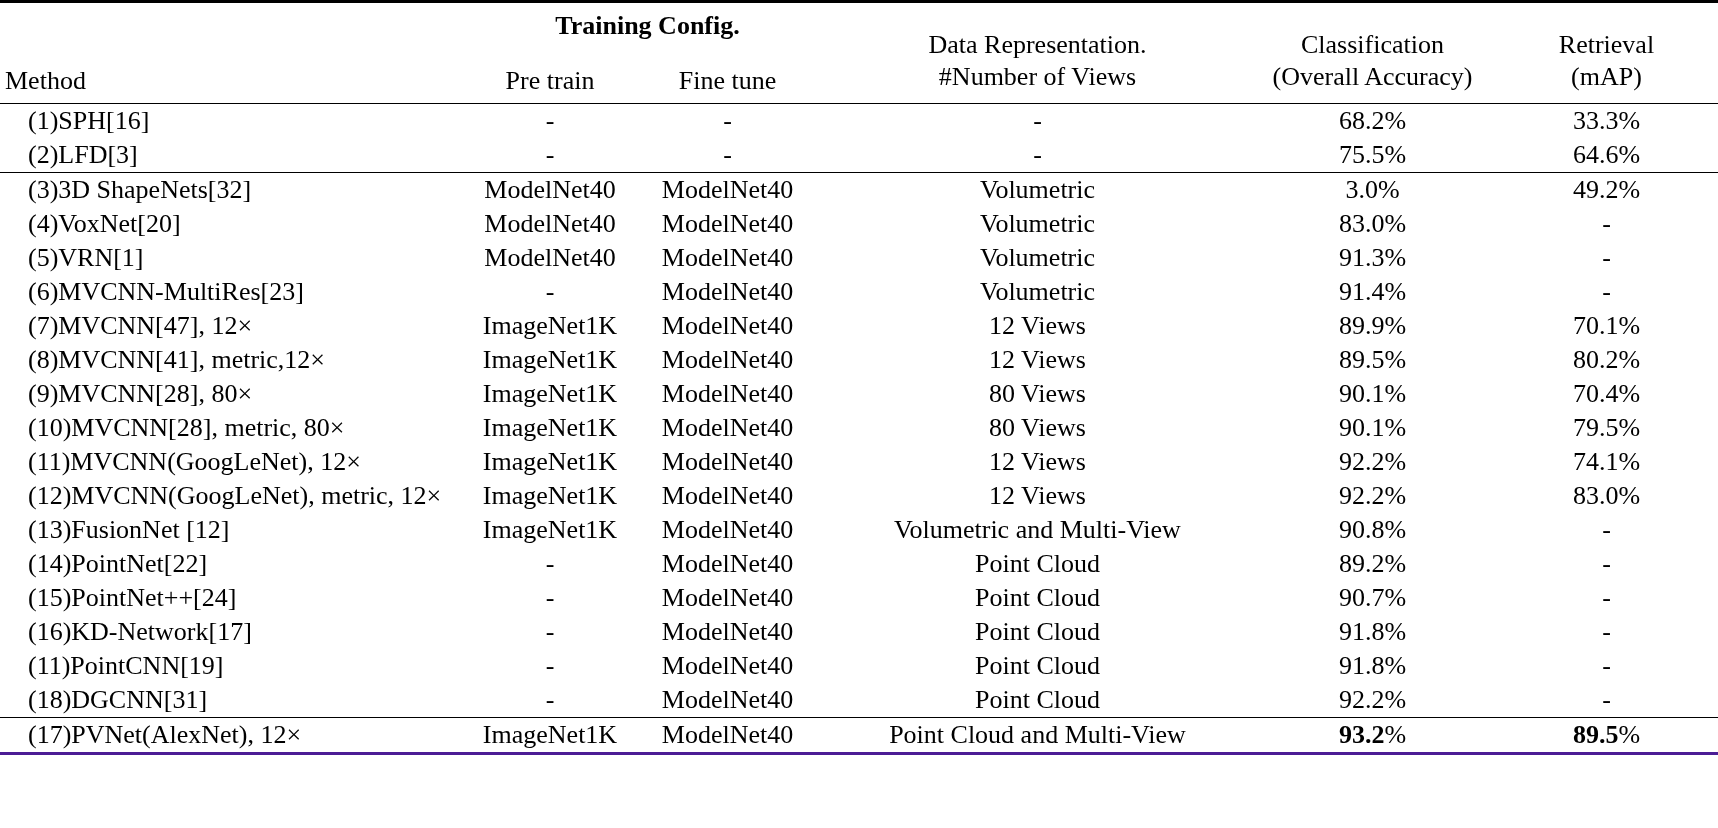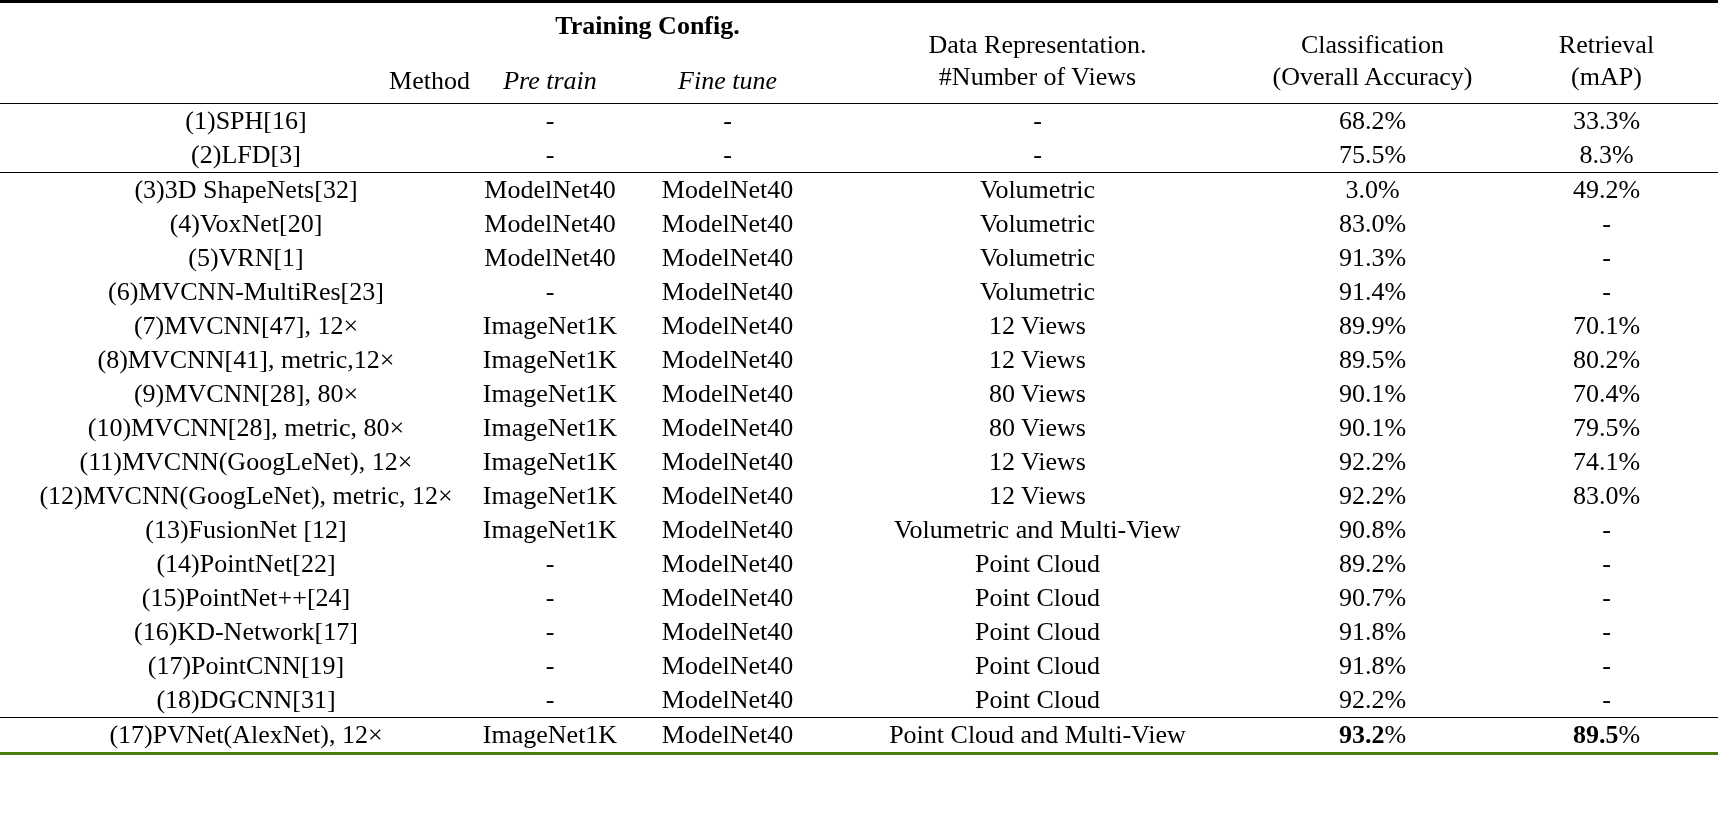--- a/index.html
+++ b/index.html
@@ -42,68 +42,67 @@
   
   .rule-top    { border-top: 3px solid #000; }
 
   
   thead td, thead th {
     padding: 0;
     font-weight: normal;
     vertical-align: bottom;
   }
   .hdr-method {
-    text-align: right;
+    text-align: left;
     padding-left: 5px;
     padding-bottom: 9px;
     vertical-align: bottom;
   }
   .hdr-group {
     text-align: center;
     padding-top: 10px;
     padding-bottom: 2px;
     font-weight: bold;
   }
   .hdr-group .grp-label { display: block; }
   .grp-underline {
     border-bottom: 1.5px solid #000;
     height: 5px;
     margin: 3px 14px 0 14px;
   }
   .hdr-sub {
     text-align: center;
     padding-top: 1px;
     padding-bottom: 9px;
-    font-style: italic;
   }
   .hdr-two-line {
     text-align: center;
     padding-top: 10px;
     padding-bottom: 9px;
     line-height: 1.26;
   }
   .hdr-two-line span { display: block; }
 
   
   tbody td {
     padding: 0;
     height: 34px;
     line-height: 34px;
     vertical-align: middle;
   }
   td.m-cell {
-    text-align: center;
-    padding-left: 22px;
+    text-align: left;
+    padding-left: 28px;
     white-space: nowrap;
   }
   td.ctr { text-align: center; }
 
   .sec-start td { border-top: 1.5px solid #000; }
   .last-row td  { border-top: 1.5px solid #000; }
-  tbody tr.last-row td { border-bottom: 3px solid #4d7c0f; }
+  tbody tr.last-row td { border-bottom: 3px solid #4c1d95; }
 
   b.num { font-weight: bold; text-align: right; }
   .pct  { font-weight: normal; }
 </style>
 </head>
 <body>
 
 <div class="table-wrap">
   <table class="result-table">
     <colgroup>
@@ -150,21 +149,21 @@
         <td class="ctr">-</td>
         <td class="ctr">68.2%</td>
         <td class="ctr">33.3%</td>
       </tr>
       <tr>
         <td class="m-cell">(2)LFD[3]</td>
         <td class="ctr">-</td>
         <td class="ctr">-</td>
         <td class="ctr">-</td>
         <td class="ctr">75.5%</td>
-        <td class="ctr">8.3%</td>
+        <td class="ctr">64.6%</td>
       </tr>
 
       <tr class="sec-start">
         <td class="m-cell">(3)3D ShapeNets[32]</td>
         <td class="ctr">ModelNet40</td>
         <td class="ctr">ModelNet40</td>
         <td class="ctr">Volumetric</td>
         <td class="ctr">3.0%</td>
         <td class="ctr">49.2%</td>
       </tr>
@@ -266,21 +265,21 @@
       </tr>
       <tr>
         <td class="m-cell">(16)KD-Network[17]</td>
         <td class="ctr">-</td>
         <td class="ctr">ModelNet40</td>
         <td class="ctr">Point Cloud</td>
         <td class="ctr">91.8%</td>
         <td class="ctr">-</td>
       </tr>
       <tr>
-        <td class="m-cell">(17)PointCNN[19]</td>
+        <td class="m-cell">(11)PointCNN[19]</td>
         <td class="ctr">-</td>
         <td class="ctr">ModelNet40</td>
         <td class="ctr">Point Cloud</td>
         <td class="ctr">91.8%</td>
         <td class="ctr">-</td>
       </tr>
       <tr>
         <td class="m-cell">(18)DGCNN[31]</td>
         <td class="ctr">-</td>
         <td class="ctr">ModelNet40</td>

